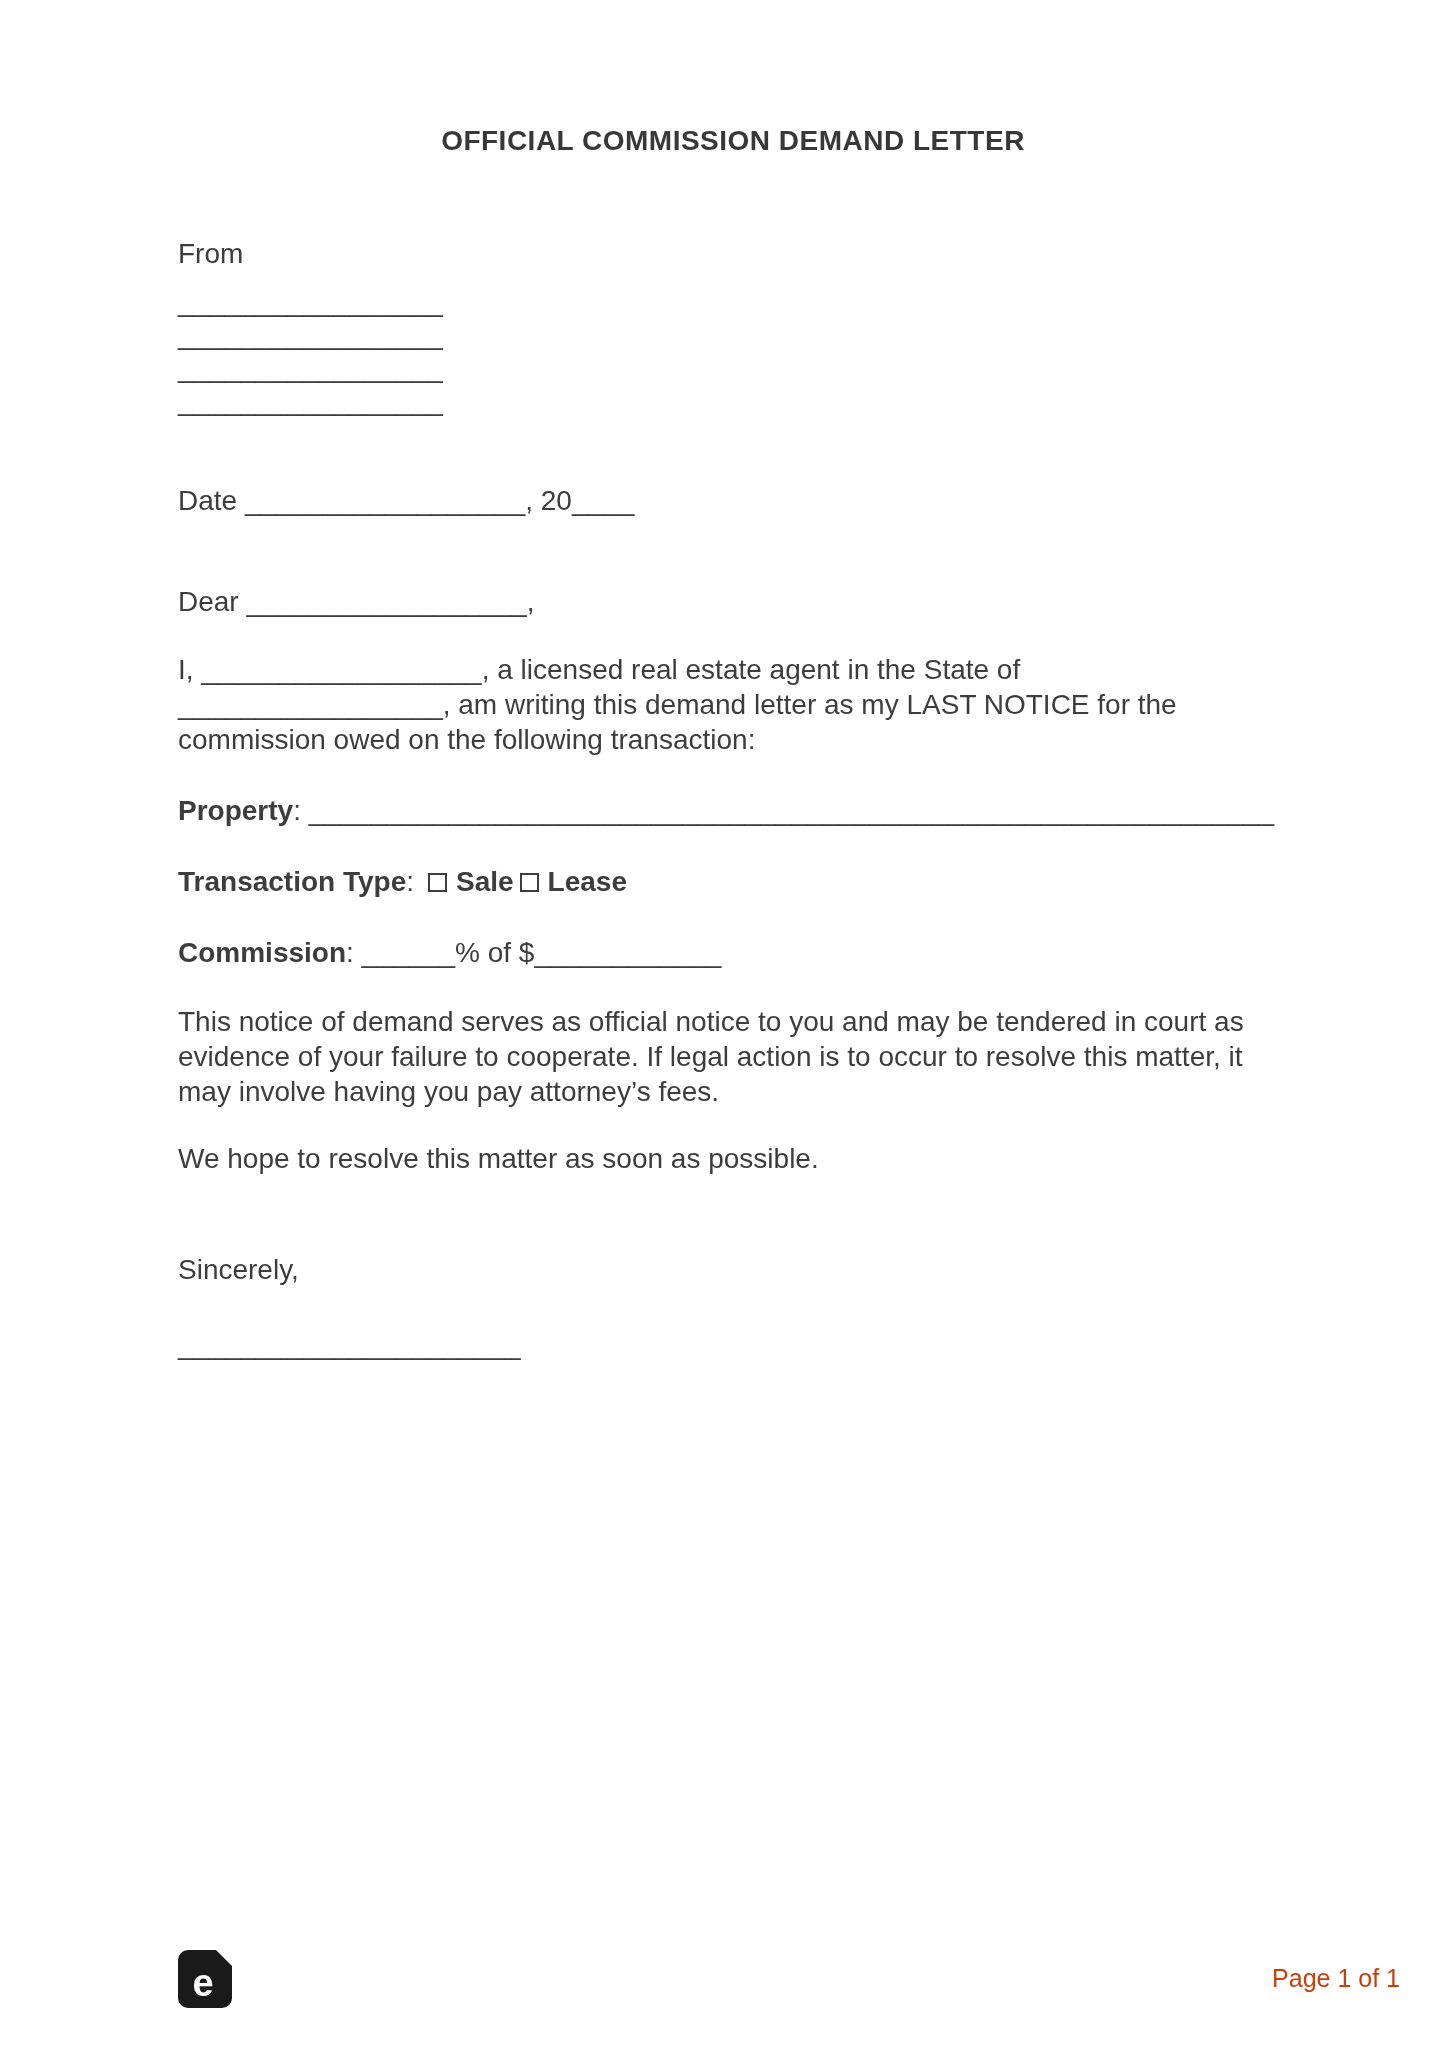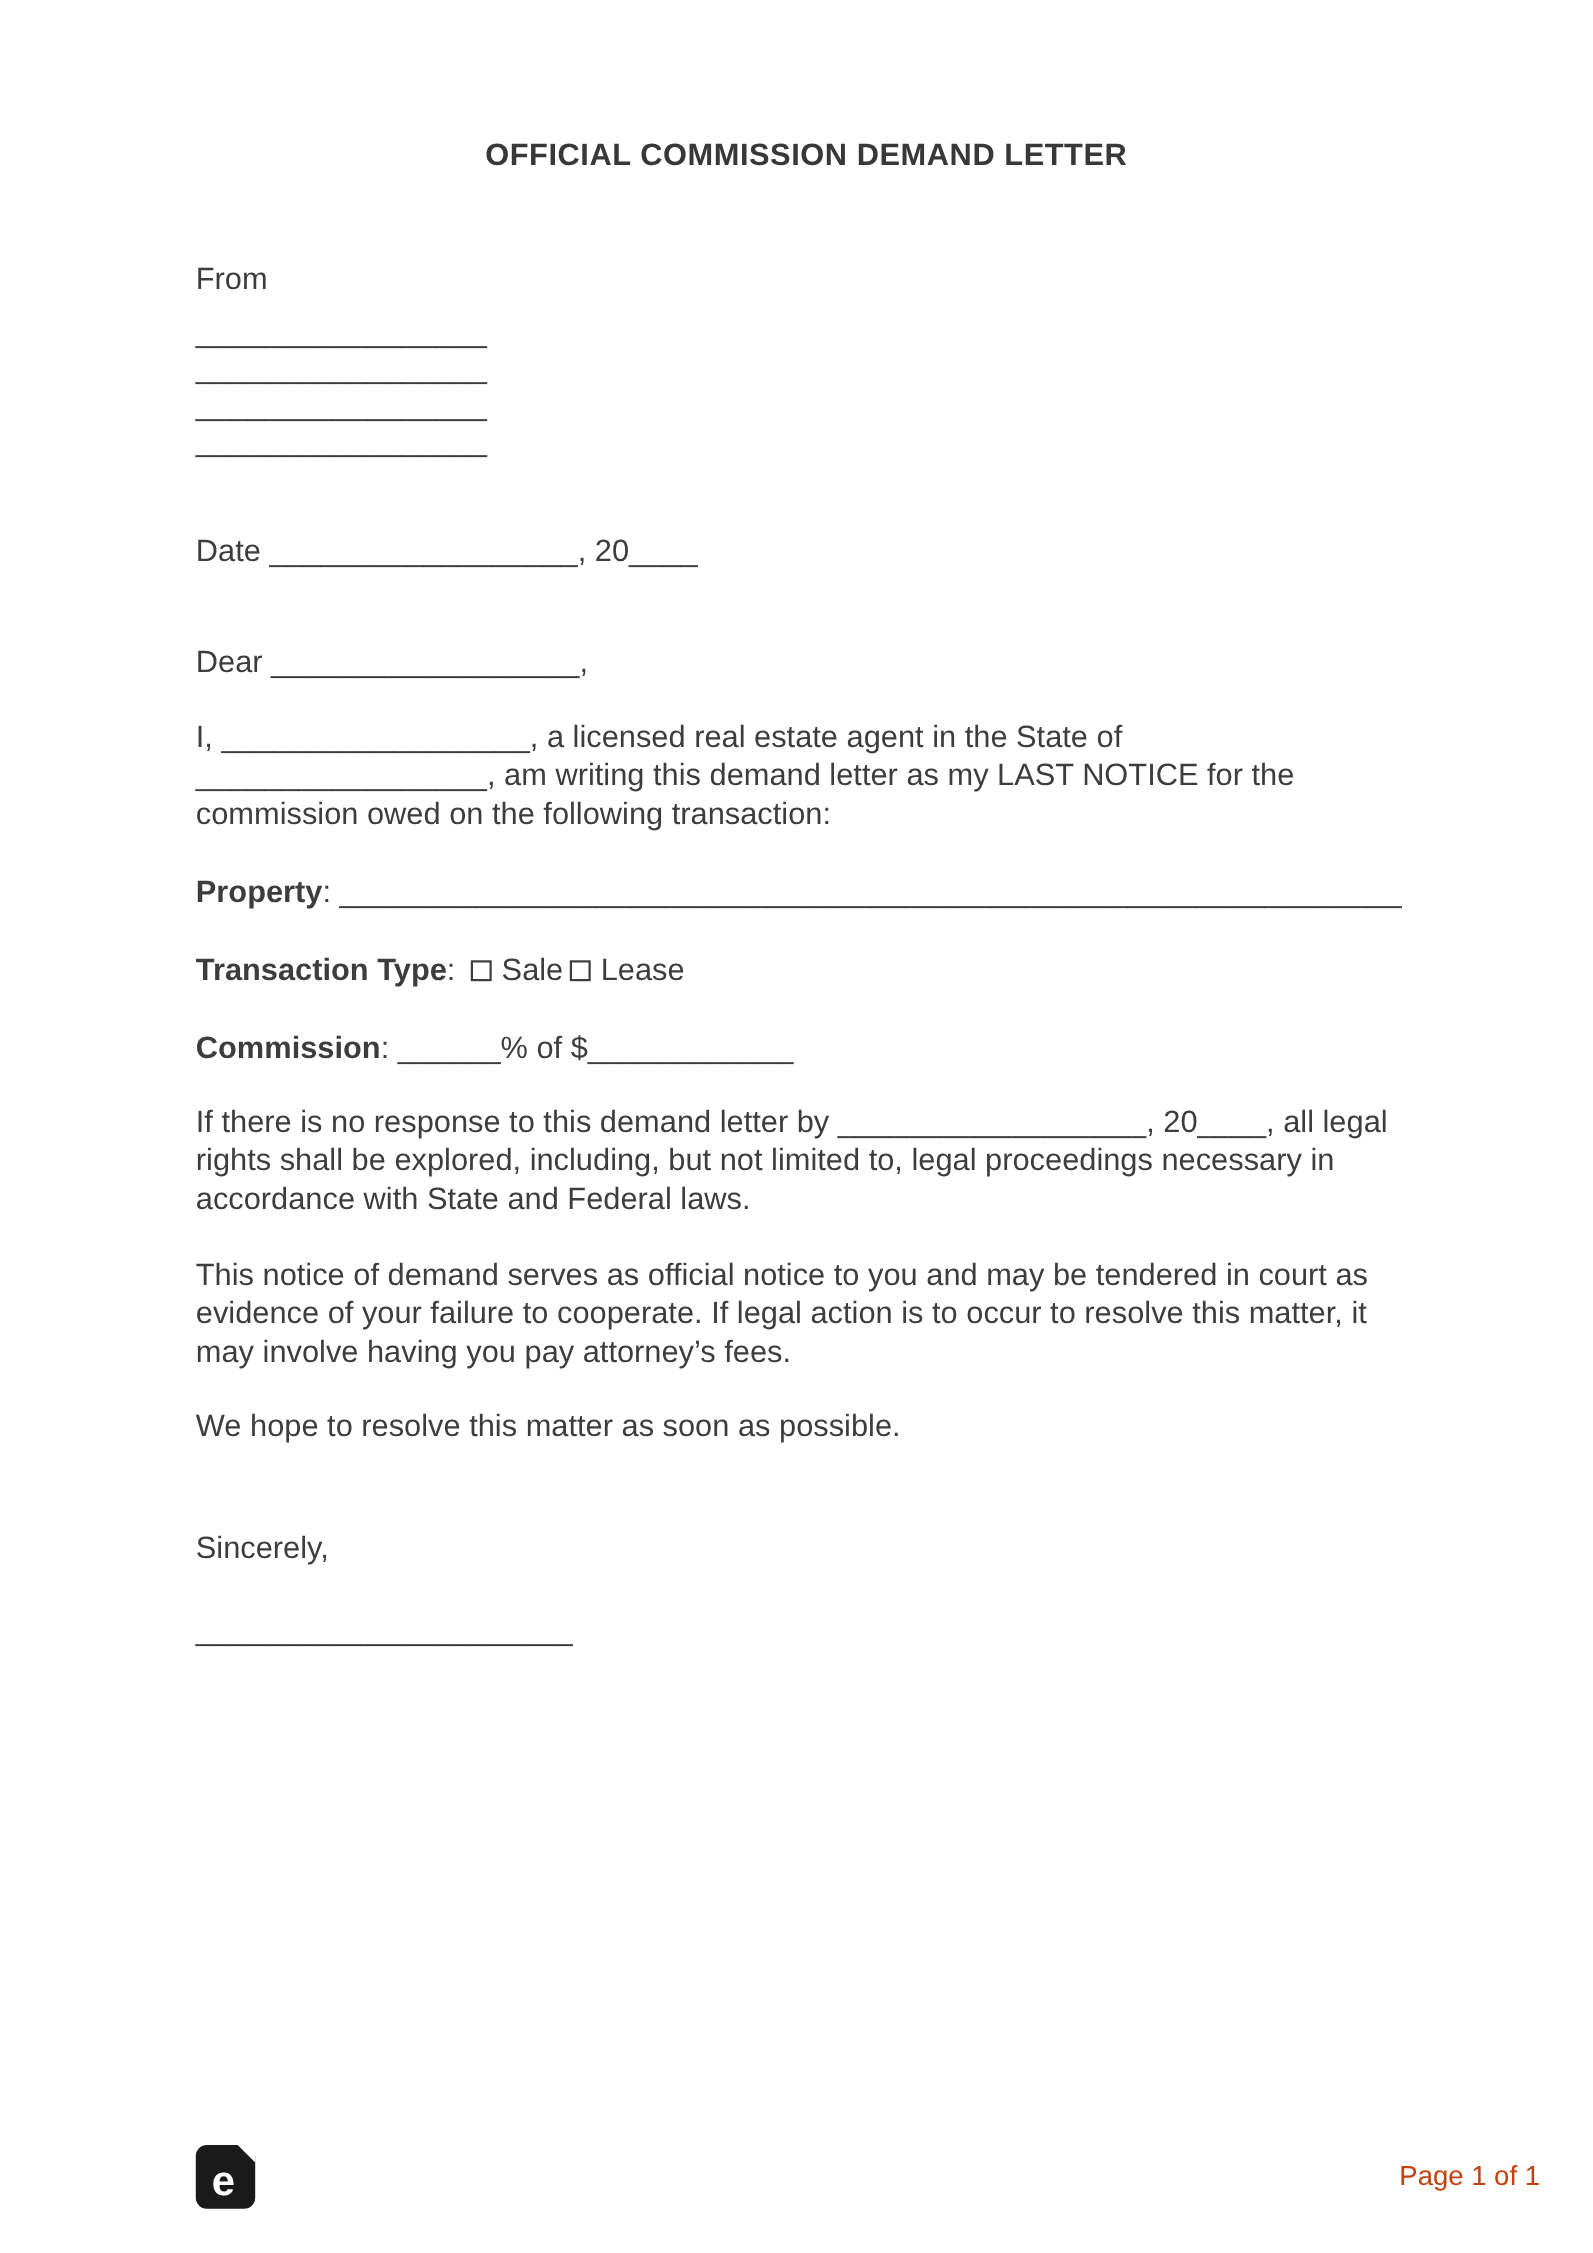--- a/index.html
+++ b/index.html
@@ -37,21 +37,21 @@
   .salutation { margin-top: 66px; }
   .intro { margin-top: 33px; }
   .field-line { margin-top: 36px; }
   .para-deadline { margin-top: 32px; }
   .para-court { margin-top: 34px; }
   .para-resolve { margin-top: 32px; }
   .closing { margin-top: 76px; }
   .signature { margin-top: 40px; }
   .b { font-weight: bold; }
   .sep { margin-right: 8px; }
-  .opt { margin-left: 6px; white-space: nowrap; }
+  .opt { margin-left: 6px; white-space: nowrap; font-weight: bold; }
   .checkbox {
     display: inline-block;
     width: 19px;
     height: 19px;
     border: 2px solid #3d3d3d;
     margin-right: 9px;
     transform: translateY(1px);
   }
   .footer-logo {
     position: absolute;
@@ -107,21 +107,20 @@
     <p class="salutation">Dear __________________,</p>
 
     <p class="intro">I, __________________, a licensed real estate agent in the State of _________________, am writing this demand letter as my LAST NOTICE for the commission owed on the following transaction:</p>
 
     <p class="field-line"><span class="b">Property</span><span>: ______________________________________________________________</span></p>
 
     <p class="field-line"><span class="b">Transaction Type</span><span class="sep">:</span><span class="opt"><span class="checkbox"></span><span>Sale</span></span><span class="opt"><span class="checkbox"></span><span>Lease</span></span></p>
 
     <p class="field-line"><span class="b">Commission</span><span>: ______% of $____________</span></p>
 
-    <p class="para-deadline">If there is no response to this demand letter by __________________, 20____, all legal rights shall be explored, including, but not limited to, legal proceedings necessary in accordance with State and Federal laws.</p>
 
     <p class="para-court">This notice of demand serves as official notice to you and may be tendered in court as evidence of your failure to cooperate. If legal action is to occur to resolve this matter, it may involve having you pay attorney’s fees.</p>
 
     <p class="para-resolve">We hope to resolve this matter as soon as possible.</p>
 
     <p class="closing">Sincerely,</p>
 
     <p class="signature">______________________</p>
 
   </div>

